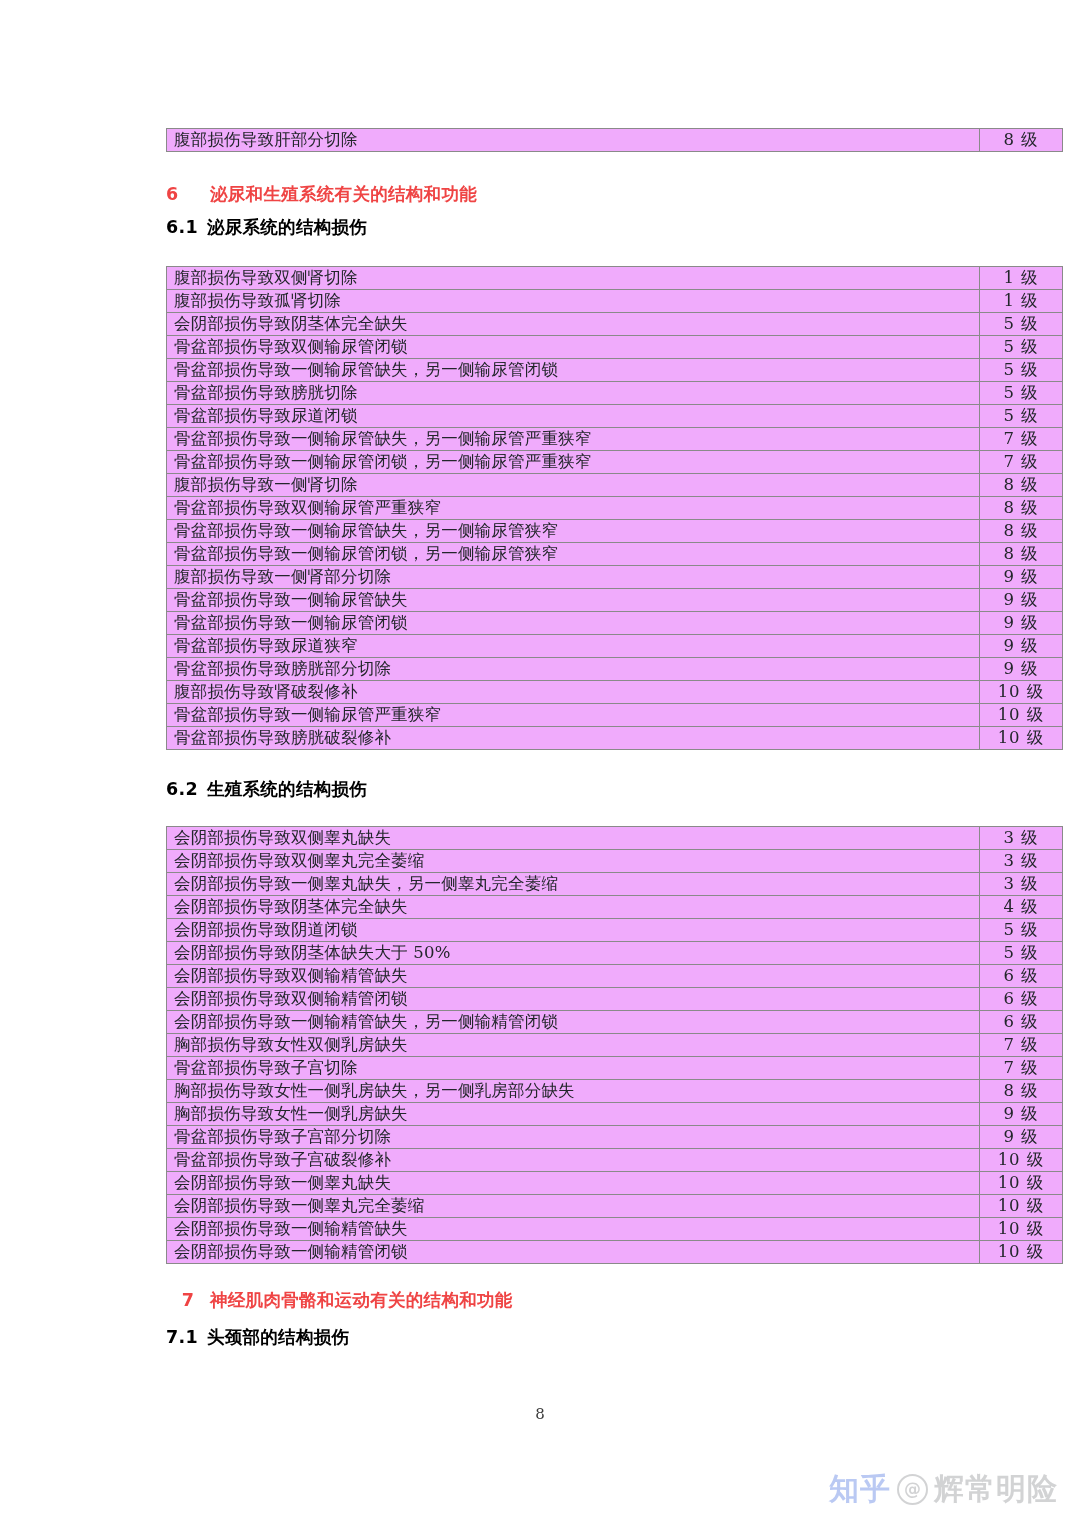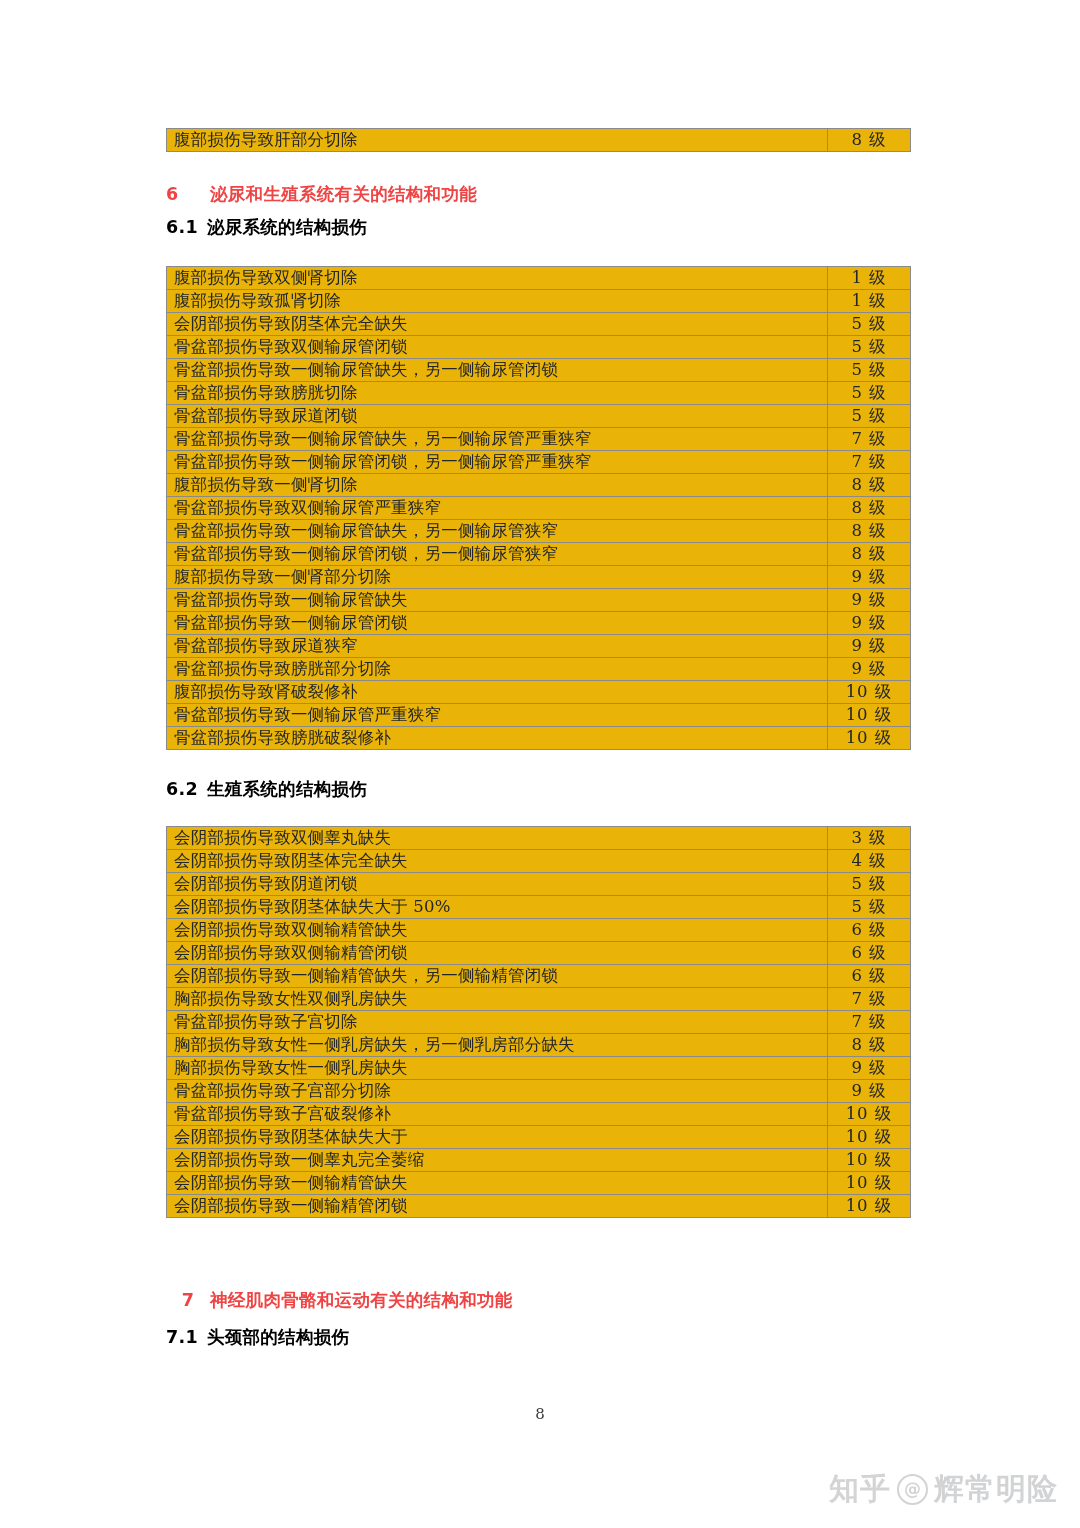--- a/index.html
+++ b/index.html
@@ -20,23 +20,23 @@
     position: absolute;
     left: 0; top: 0;
     width: 1080px;
     height: 1528px;
     background: #ffffff;
   }
 
   
   table.grade-table {
     border-collapse: collapse;
-    width: 745px;
+    width: 897px;
     table-layout: fixed;
-    background: #eab308;
+    background: #f0abfc;
   }
   table.grade-table td {
     border: 1px solid #8a8a8a;
     padding: 0 0 0 7px;
     height: 22px;
     line-height: 22px;
     font-size: 16.5px;
     font-family: "DejaVu Serif", "Liberation Serif", serif;
     color: #23262b;
     white-space: nowrap;
@@ -102,21 +102,21 @@
     align-items: center;
     gap: 4px;
     opacity: 0.30;
     filter: blur(0.35px);
     user-select: none;
   }
   .watermark .wm-brand {
     font-family: Liberation Sans, sans-serif;
     font-size: 30px;
     font-weight: bold;
-    color: #737373;
+    color: #1d4ed8;
     letter-spacing: 1px;
   }
   .watermark .wm-at {
     display: inline-flex;
     align-items: center;
     justify-content: center;
     width: 27px;
     height: 27px;
     border: 2px solid #6e7075;
     border-radius: 50%;
@@ -255,20 +255,28 @@
   </div>
 
   <div id="table-6-2">
     <table class="grade-table">
       <tbody>
           <tr>
             <td class="item-cell">会阴部损伤导致双侧睾丸缺失</td>
             <td class="grade-cell">3 级</td>
           </tr>
           <tr>
+            <td class="item-cell">会阴部损伤导致双侧睾丸完全萎缩</td>
+            <td class="grade-cell">3 级</td>
+          </tr>
+          <tr>
+            <td class="item-cell">会阴部损伤导致一侧睾丸缺失，另一侧睾丸完全萎缩</td>
+            <td class="grade-cell">3 级</td>
+          </tr>
+          <tr>
             <td class="item-cell">会阴部损伤导致阴茎体完全缺失</td>
             <td class="grade-cell">4 级</td>
           </tr>
           <tr>
             <td class="item-cell">会阴部损伤导致阴道闭锁</td>
             <td class="grade-cell">5 级</td>
           </tr>
           <tr>
             <td class="item-cell">会阴部损伤导致阴茎体缺失大于 50%</td>
             <td class="grade-cell">5 级</td>
@@ -303,21 +311,21 @@
           </tr>
           <tr>
             <td class="item-cell">骨盆部损伤导致子宫部分切除</td>
             <td class="grade-cell">9 级</td>
           </tr>
           <tr>
             <td class="item-cell">骨盆部损伤导致子宫破裂修补</td>
             <td class="grade-cell">10 级</td>
           </tr>
           <tr>
-            <td class="item-cell">会阴部损伤导致阴茎体缺失大于</td>
+            <td class="item-cell">会阴部损伤导致一侧睾丸缺失</td>
             <td class="grade-cell">10 级</td>
           </tr>
           <tr>
             <td class="item-cell">会阴部损伤导致一侧睾丸完全萎缩</td>
             <td class="grade-cell">10 级</td>
           </tr>
           <tr>
             <td class="item-cell">会阴部损伤导致一侧输精管缺失</td>
             <td class="grade-cell">10 级</td>
           </tr>

